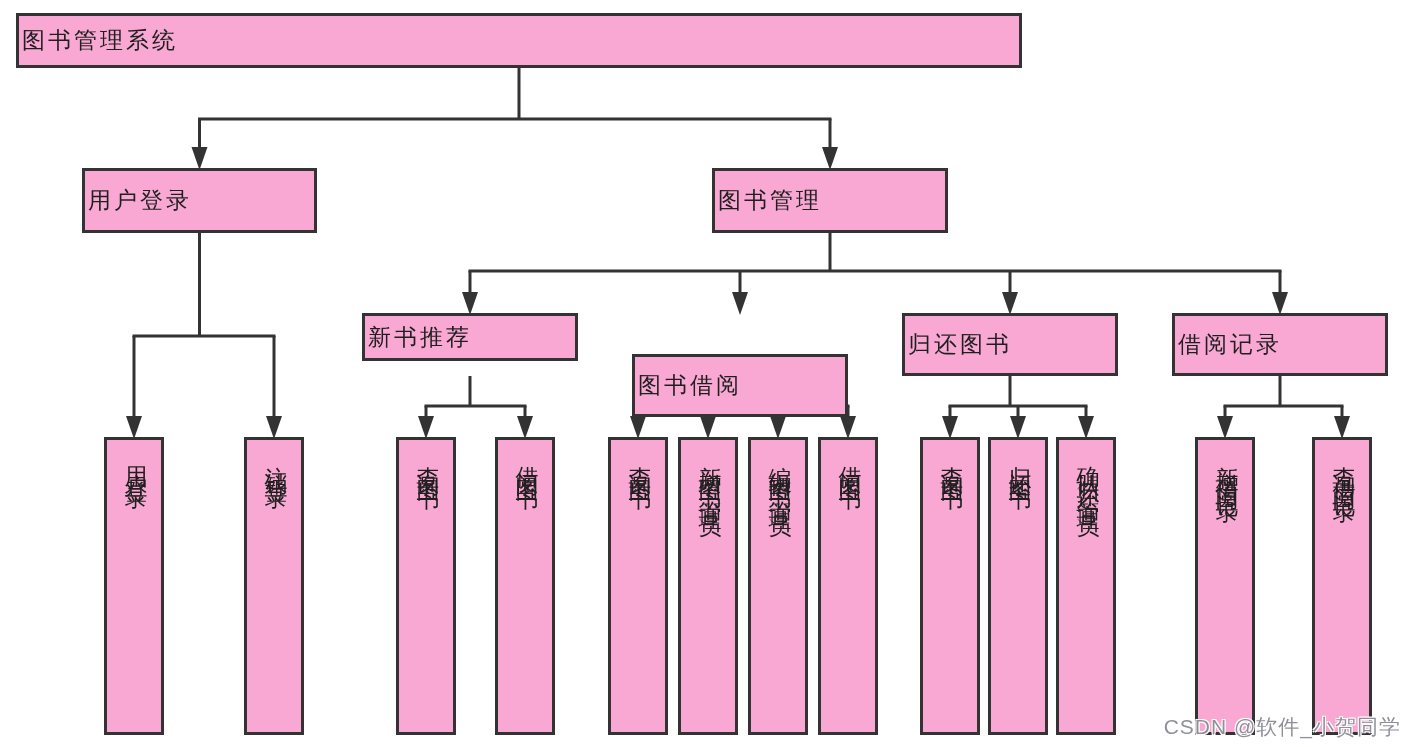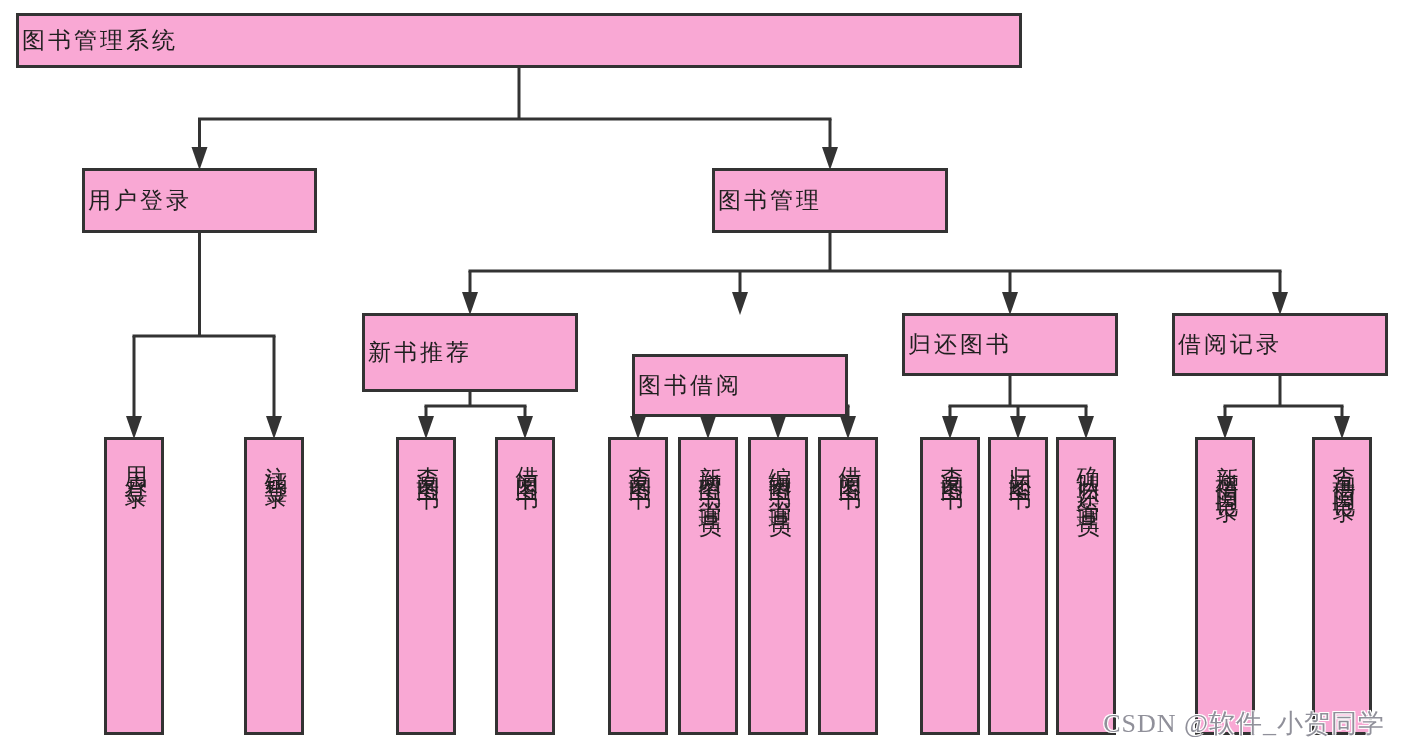--- a/index.html
+++ b/index.html
@@ -50,28 +50,27 @@
     writing-mode: vertical-rl;
     text-orientation: upright;
     letter-spacing: 7px;
     text-indent: 0;
     white-space: normal;
     line-height: 1;
     padding: 8px 0;
   }
   #watermark {
     position: absolute;
-    right: 20px;
+    right: 4px;
     bottom: 6px;
     z-index: 5;
-    font-size: 26px;
+    font-size: 21px;
     letter-spacing: 1px;
     color: var(--watermark, #90909a);
     text-shadow: 1px 1px 0 #ffffff, -1px -1px 0 #ffffff, 1px -1px 0 #ffffff, -1px 1px 0 #ffffff;
-    font-family: Liberation Serif, serif;
   }
 </style>
 </head>
 <body>
 
 <div id="stage">
   <svg id="connectors" xmlns="http://www.w3.org/2000/svg" viewBox="0 0 1405 747" width="1405" height="747">
       <line x1="519" y1="68" x2="519" y2="119"></line>
       <line x1="198" y1="119" x2="831.5" y2="119"></line>
       <line x1="199.5" y1="119" x2="199.5" y2="152"></line>
@@ -128,21 +127,21 @@
   <div id="nodes">
       <div class="node" style="left: 16px; top: 13px; width: 1006px; height: 55px;">
         <span>图书管理系统</span>
       </div>
       <div class="node" style="left: 82px; top: 168px; width: 235px; height: 65px;">
         <span>用户登录</span>
       </div>
       <div class="node" style="left: 712px; top: 168px; width: 236px; height: 65px;">
         <span>图书管理</span>
       </div>
-      <div class="node" style="left: 362px; top: 313px; width: 216px; height: 79px;">
+      <div class="node" style="left: 362px; top: 313px; width: 216px; height: 48px;">
         <span>新书推荐</span>
       </div>
       <div class="node" style="left: 632px; top: 313px; width: 216px; height: 63px; margin-top: 41px;">
         <span>图书借阅</span>
       </div>
       <div class="node" style="left: 902px; top: 313px; width: 216px; height: 63px;">
         <span>归还图书</span>
       </div>
       <div class="node" style="left: 1172px; top: 313px; width: 216px; height: 63px;">
         <span>借阅记录</span>

